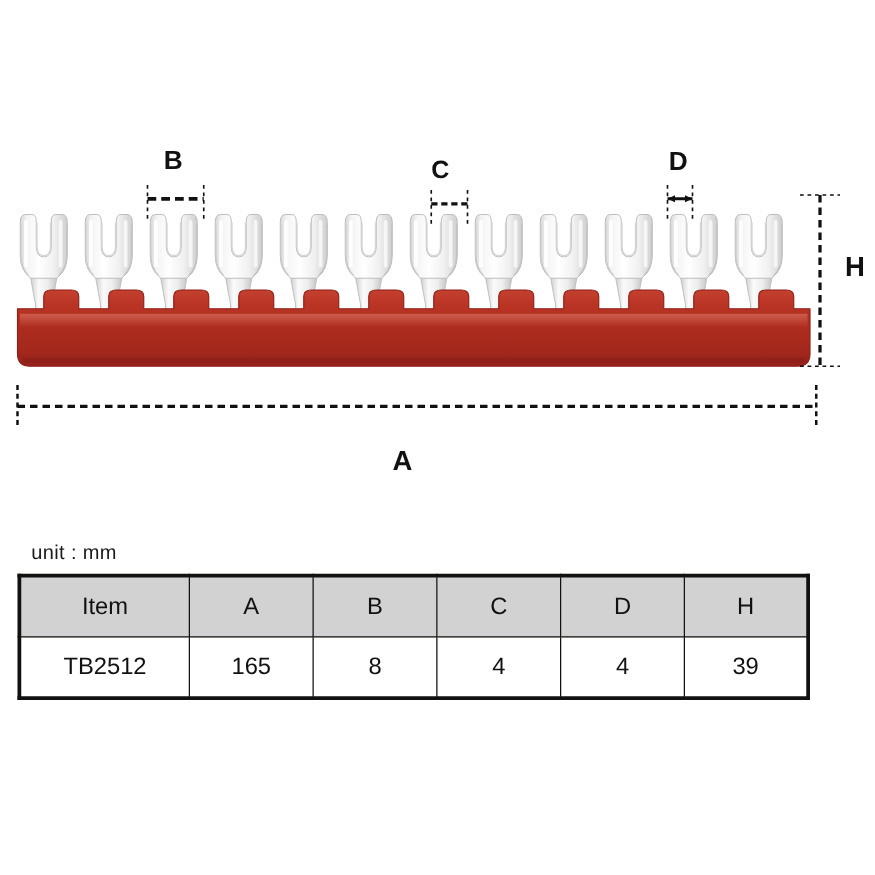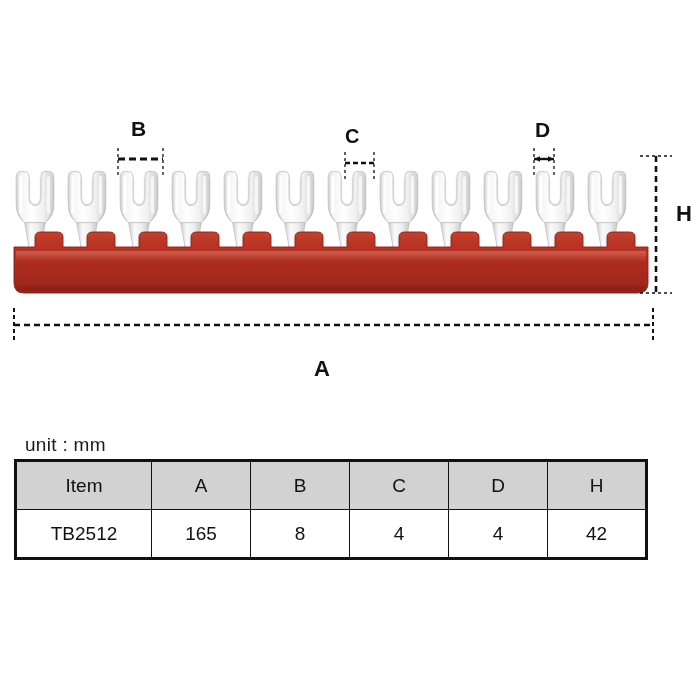--- a/index.html
+++ b/index.html
@@ -40,21 +40,21 @@
   #label-b { left: 131px; top: 118px; font-size: 21px; }
   #label-c { left: 345px; top: 126px; font-size: 20px; }
   #label-d { left: 535px; top: 119px; font-size: 21px; }
   #label-h { left: 676px; top: 203px; font-size: 22px; }
   #label-a { left: 314px; top: 358px; font-size: 22px; }
 
   
   #unit-caption {
     position: absolute;
     left: 25px; top: 434px;
-    font-size: 19px;
+    font-size: 16px;
     color: #1a1a1a;
     letter-spacing: 0.3px;
   }
 
   
   #spec-table {
     position: absolute;
     left: 14px; top: 459px;
     width: 634px;
     border-collapse: collapse;
@@ -241,18 +241,18 @@
         <td class="col-dim">H</td>
       </tr>
     </thead>
     <tbody>
       <tr>
         <td class="col-item">TB2512</td>
         <td class="col-dim">165</td>
         <td class="col-dim">8</td>
         <td class="col-dim">4</td>
         <td class="col-dim">4</td>
-        <td class="col-dim">42</td>
+        <td class="col-dim">39</td>
       </tr>
     </tbody>
   </table>
 
 </div>
 
 </body></html>

